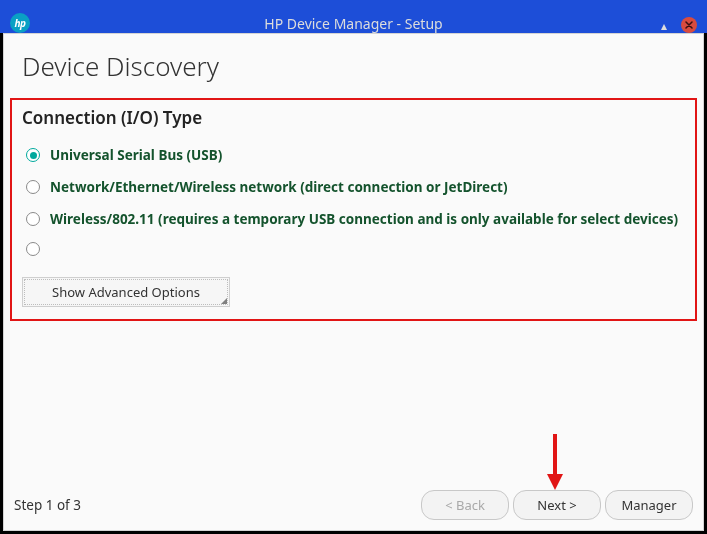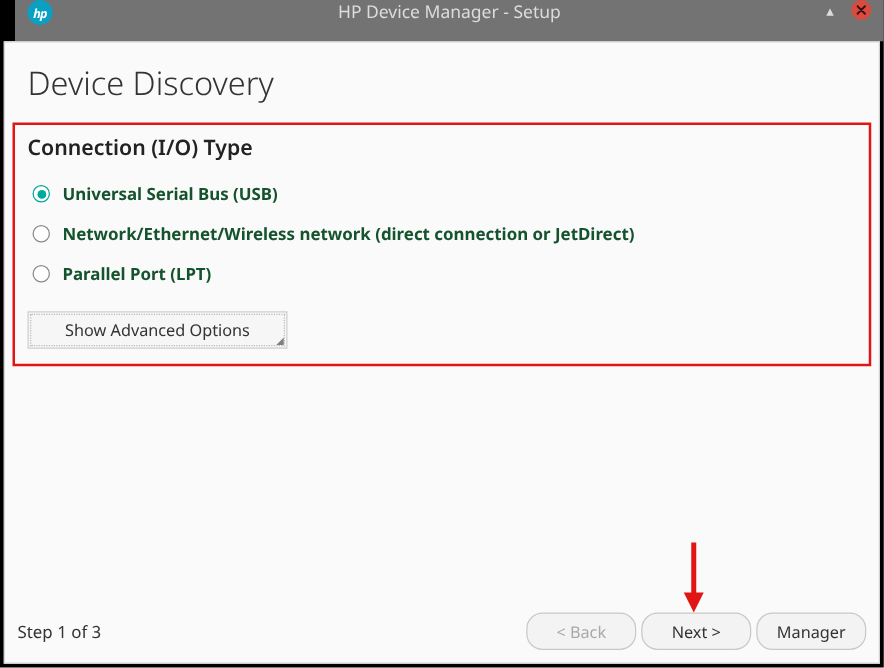--- a/index.html
+++ b/index.html
@@ -11,27 +11,26 @@
     background: #000;
     width: 707px;
     height: 534px;
     overflow: hidden;
     position: relative;
   }
 
   
   .titlebar {
     height: 33px;
-    background: #737373;
+    background: #1d4ed8;
     color: #dcdcdc;
     display: flex;
-    align-items: flex-start;
+    align-items: flex-end;
     padding: 0 10px 0 10px;
     position: relative;
-    margin-left: 12px;
   }
   .titlebar .app-icon {
     width: 20px; height: 20px;
     border-radius: 50%;
     background: #0aa0c4;
     display: flex;
     align-items: center;
     justify-content: center;
     color: #fff;
     font-style: italic;
@@ -212,24 +211,27 @@
     <div class="radio-row">
       <span class="radio selected"></span>
       <span class="radio-label">Universal Serial Bus (USB)</span>
     </div>
 
     <div class="radio-row">
       <span class="radio"></span>
       <span class="radio-label">Network/Ethernet/Wireless network (direct connection or JetDirect)</span>
     </div>
 
-
     <div class="radio-row">
       <span class="radio"></span>
-      <span class="radio-label">Parallel Port (LPT)</span>
+      <span class="radio-label">Wireless/802.11 (requires a temporary USB connection and is only available for select devices)</span>
+    </div>
+
+    <div class="radio-row">
+      <span class="radio"></span>
     </div>
 
     <div class="adv-btn">Show Advanced Options</div>
   </div>
 
   <div class="spacer"></div>
 
   <div class="footer">
     <div class="step-label">Step 1 of 3</div>
     <div class="btn disabled">&lt; Back</div>

